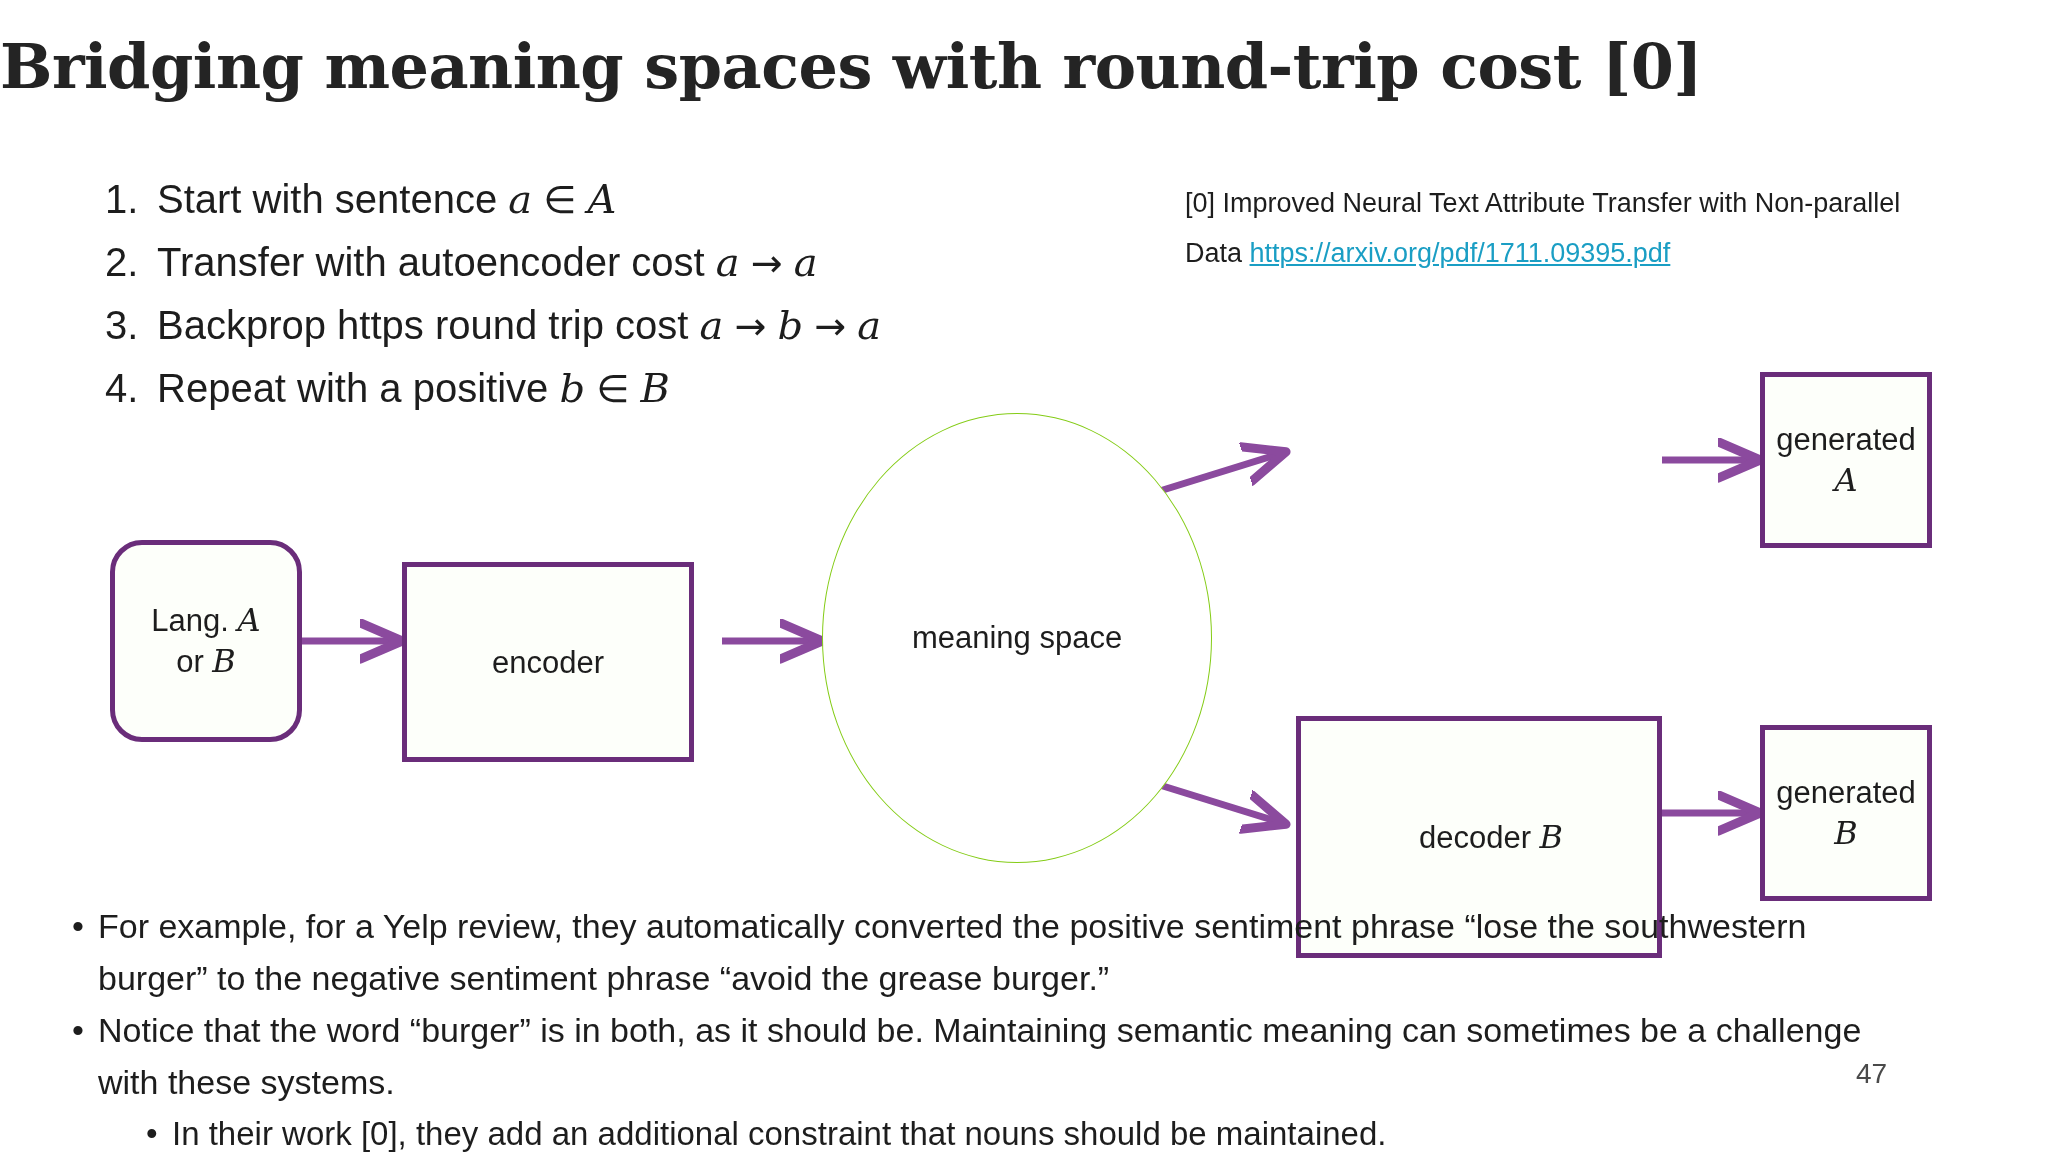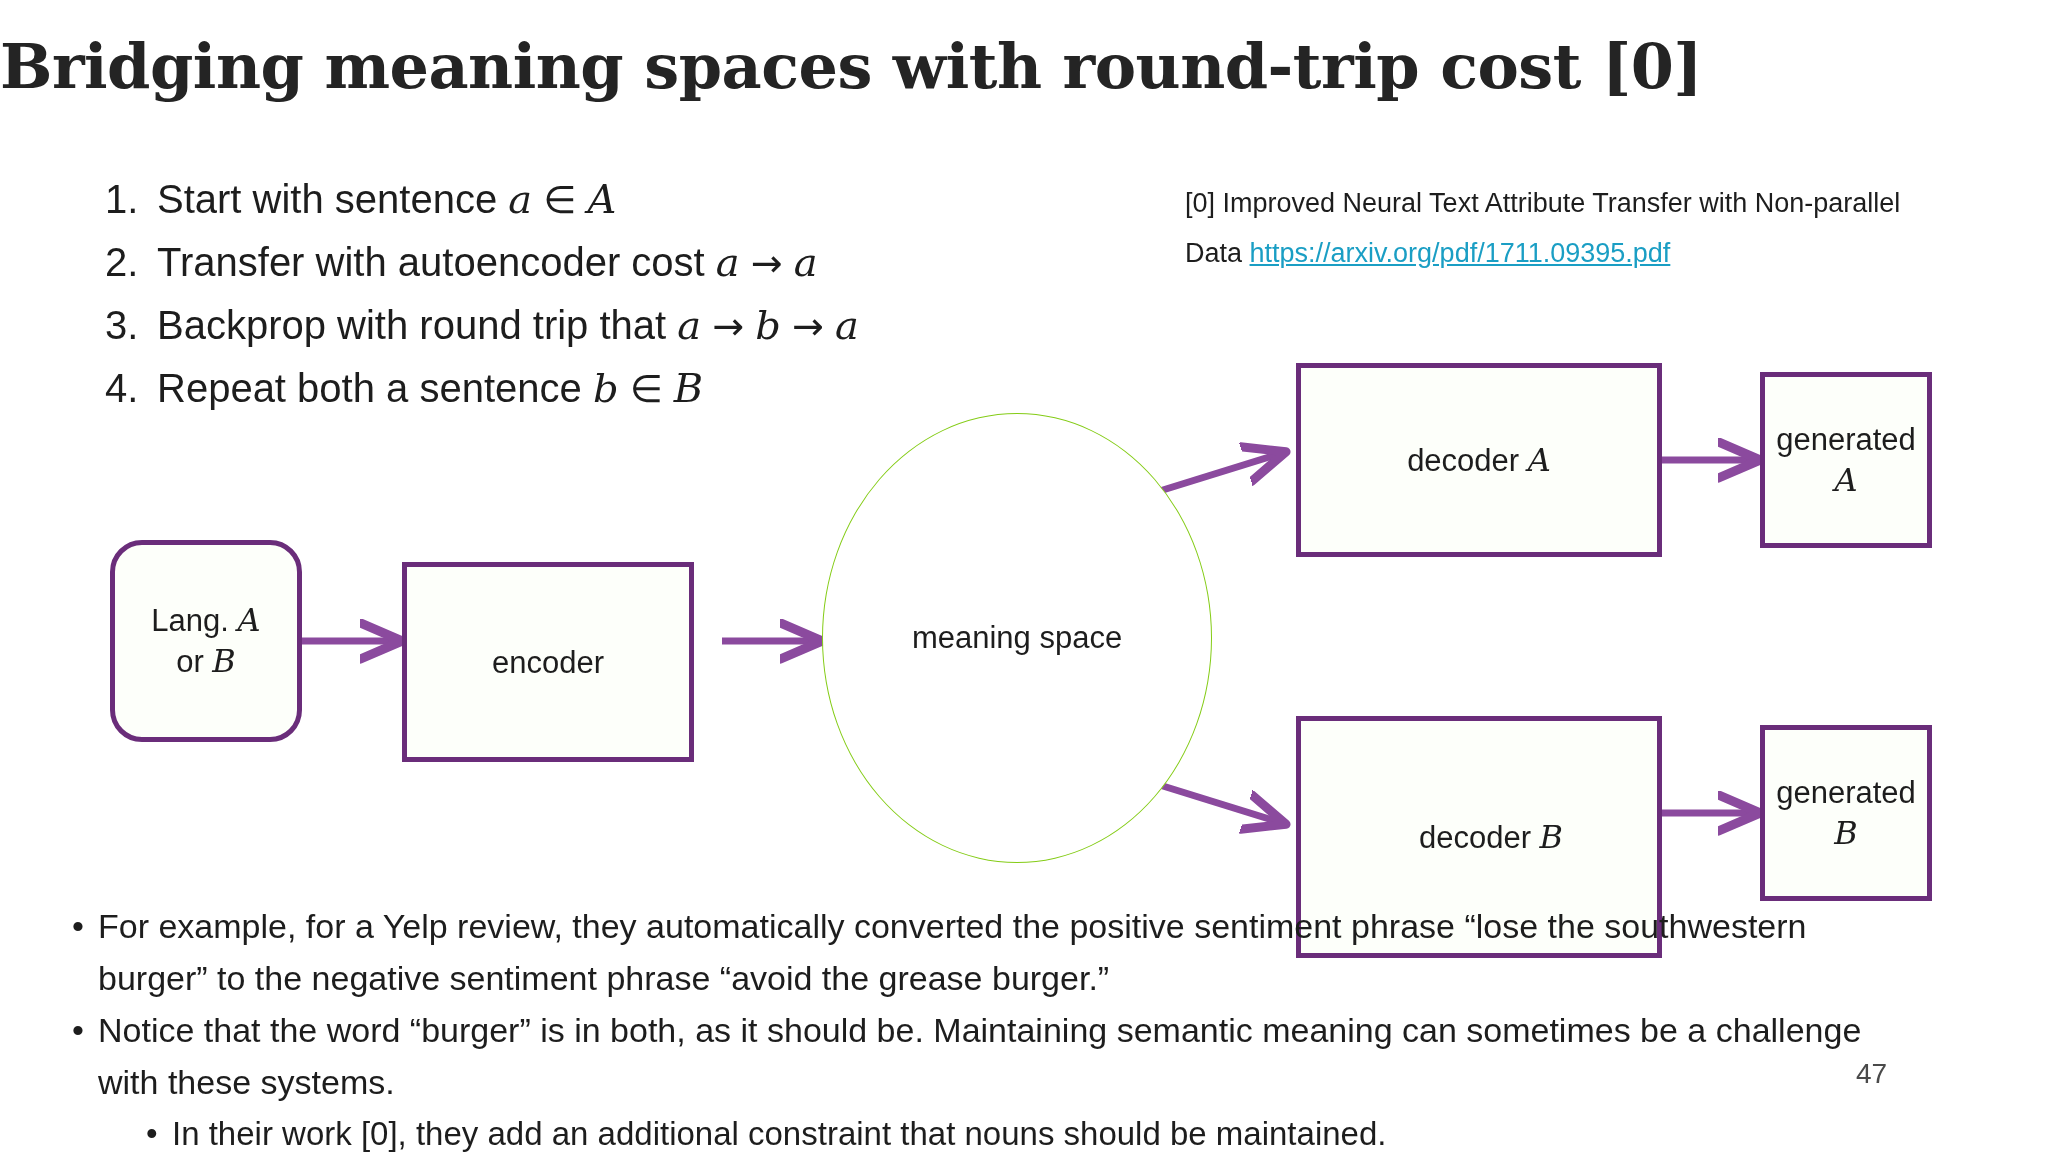--- a/index.html
+++ b/index.html
@@ -169,26 +169,26 @@
       <span class="step-text"><span>Start with sentence </span><span class="mathv">a</span>&nbsp;<span class="mathop">∈</span>&nbsp;<span class="mathv">A</span></span>
     </div>
 
     <div class="step">
       <span class="step-num">2.</span>
       <span class="step-text"><span>Transfer with autoencoder cost </span><span class="mathv">a</span>&nbsp;<span class="mathop">→</span>&nbsp;<span class="mathv">a</span></span>
     </div>
 
     <div class="step">
       <span class="step-num">3.</span>
-      <span class="step-text"><span>Backprop with round trip that </span><span class="mathv">a</span>&nbsp;<span class="mathop">→</span>&nbsp;<span class="mathv">b</span>&nbsp;<span class="mathop">→</span>&nbsp;<span class="mathv">a</span></span>
+      <span class="step-text"><span>Backprop https round trip cost </span><span class="mathv">a</span>&nbsp;<span class="mathop">→</span>&nbsp;<span class="mathv">b</span>&nbsp;<span class="mathop">→</span>&nbsp;<span class="mathv">a</span></span>
     </div>
 
     <div class="step">
       <span class="step-num">4.</span>
-      <span class="step-text"><span>Repeat both a sentence </span><span class="mathv">b</span>&nbsp;<span class="mathop">∈</span>&nbsp;<span class="mathv">B</span></span>
+      <span class="step-text"><span>Repeat with a positive </span><span class="mathv">b</span>&nbsp;<span class="mathop">∈</span>&nbsp;<span class="mathv">B</span></span>
     </div>
 
   </div>
 
   <div id="citation"><span>[0] Improved Neural Text Attribute Transfer with Non-parallel Data </span><a class="cite-link" href="#">https://arxiv.org/pdf/1711.09395.pdf</a></div>
 
   <svg id="diagram" viewBox="0 0 2048 1152" xmlns="http://www.w3.org/2000/svg">
     <defs>
       <marker id="ah" markerWidth="7" markerHeight="7" refX="5.4" refY="3.2" orient="auto" markerUnits="strokeWidth">
         <path d="M0,0.6 L6,3.2 L0,5.8" fill="none" stroke="#8b4a9e" stroke-width="1.3" stroke-linecap="round" stroke-linejoin="round"></path>
@@ -216,23 +216,20 @@
   </div>
 
   <div class="node" style="left:402px; top:562px; width:292px; height:200px;">
     <span>encoder</span>
   </div>
 
   <div class="node-circle" style="left:822px; top:413px; width:390px; height:450px;">
     <span>meaning space</span>
   </div>
 
-  <div class="node" style="left:1296px; top:363px; width:366px; height:194px;">
-    <span><span>decoder </span><span class="mathv">A</span></span>
-  </div>
 
   <div class="node" style="left:1760px; top:372px; width:172px; height:176px;">
     <div>
       <span>generated</span><br>
       <span class="mathv">A</span>
     </div>
   </div>
 
   <div class="node" style="left:1296px; top:716px; width:366px; height:242px;padding-left:24px;">
     <span><span>decoder </span><span class="mathv">B</span></span>

